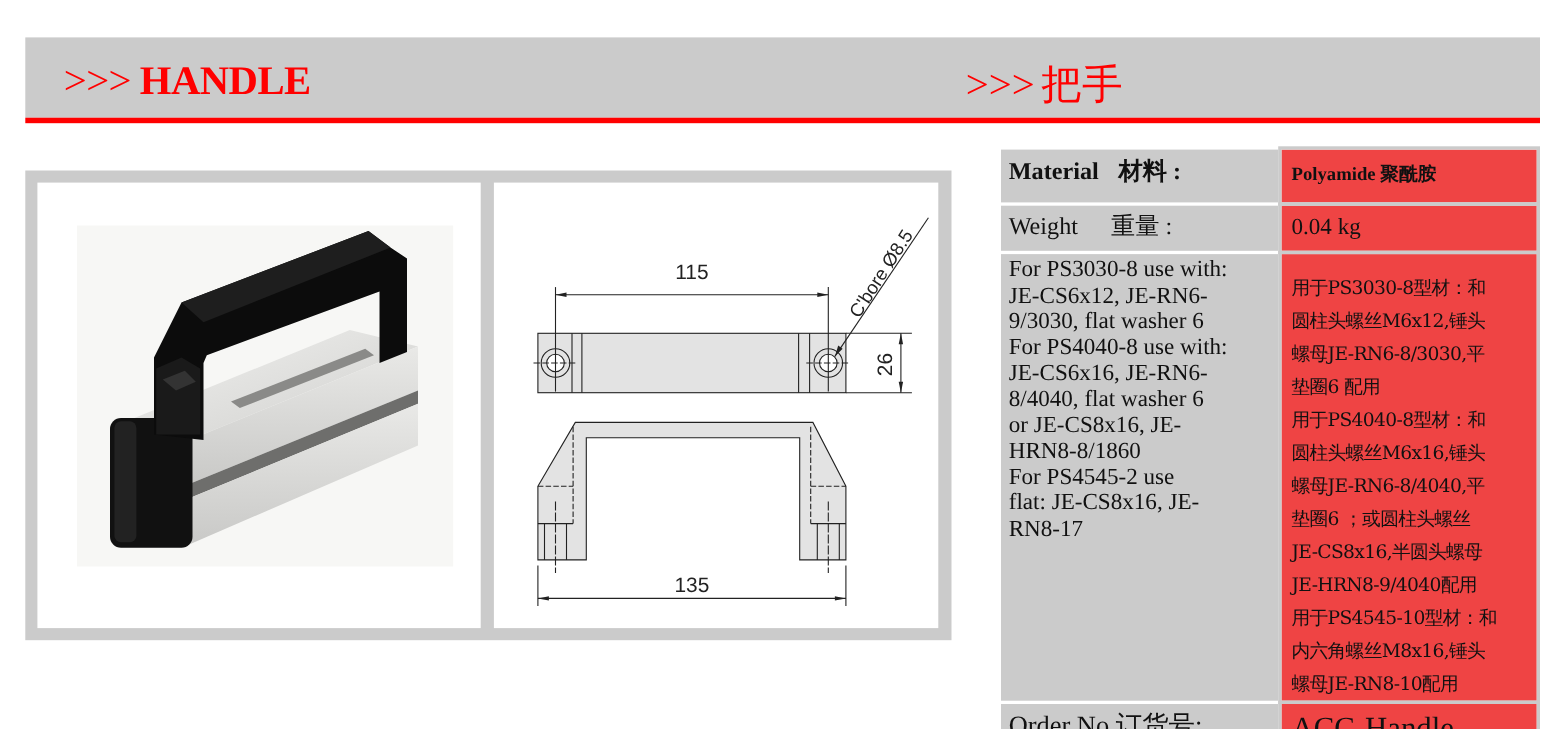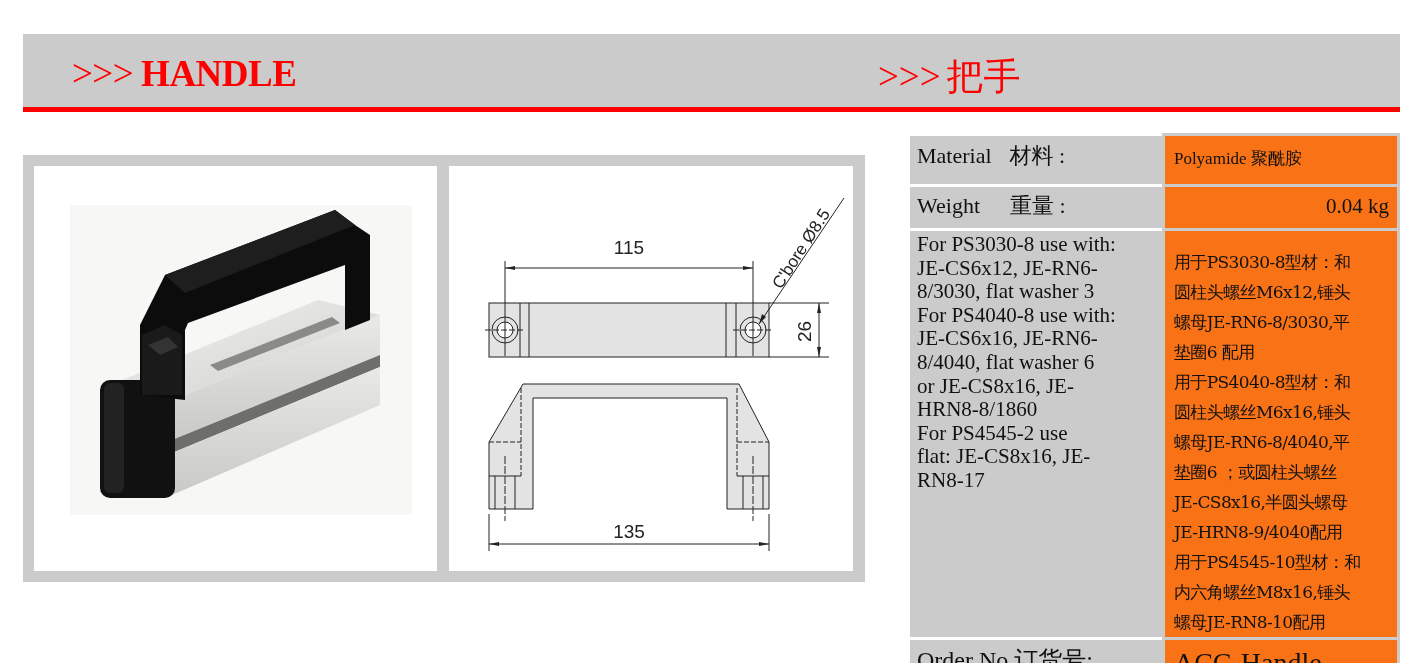--- a/index.html
+++ b/index.html
@@ -1,39 +1,39 @@
 <!DOCTYPE html>
 <html><head>
 <meta charset="utf-8">
 <style>
   html, body { margin:0; padding:0; background:#ffffff; }
   body { width:1417px; height:663px; position:relative; overflow:hidden; font-family:"Liberation Serif", "DejaVu Serif", serif; }
   .abs { position:absolute; }
   .header { left:23px; top:34px; width:1377px; height:73px; background:#cbcbcb; }
   .header-line { left:23px; top:107px; width:1377px; height:5px; background:#ff0000; }
-  .title-en { left:72px; top:52px; font-size:37px; font-weight:bold; color:#ff0000; letter-spacing:-0.5px; font-family:"Liberation Serif", serif; }
+  .title-en { left:58px; top:52px; font-size:37px; font-weight:bold; color:#ff0000; letter-spacing:-0.5px; font-family:"Liberation Serif", serif; }
   .title-en .arrows { font-weight:normal; margin-right:8px; }
   .title-cn { left:878px; top:52px; font-size:37px; color:#ff0000; font-family:"DejaVu Sans", sans-serif; }
   .title-cn .arrows { font-family:"Liberation Serif", serif; margin-right:6px; }
 
   .img-frame { left:23px; top:155px; width:842px; height:427px; background:#cbcbcb; }
   .panel { background:#ffffff; top:166px; height:405px; }
   .panel-photo { left:34px; width:403px; }
   .panel-draw { left:449px; width:404px; }
   .photo-bg { left:70px; top:205px; width:342px; height:310px; background:#f7f7f5; }
 
   .spec-table { left:907px; top:133px; width:493px; border-collapse:separate; border-spacing:3px; background:#ffffff; }
   .spec-table td { vertical-align:top; color:#111111; }
   .spec-table td.label { background:#cbcbcb; width:245px; padding:4px 6px 0 7px; font-size:22px; line-height:24px; }
-  .spec-table td.value { background:#f97316; outline:3px solid #cbcbcb; padding:4px 8px 0 9px; width:220px; }
-  .row-material td { height:37px; }
+  .spec-table td.value { background:#ef4444; outline:3px solid #cbcbcb; padding:4px 8px 0 9px; width:220px; }
+  .row-material td { height:37px;font-weight:bold; }
   .row-material td.label { padding-top:8px; }
   .row-material td.value { font-size:17px; padding-top:11px; }
   .row-weight td { height:34px; }
-  .row-weight td.value { font-size:21px; padding-top:7px;text-align:right; }
+  .row-weight td.value { font-size:21px; padding-top:7px; }
   .row-weight td.label { padding-top:7px; }
   .row-usage td { height:381px; }
   .row-usage td.label { font-size:21px; line-height:23.6px; padding-top:2px;margin-top:18px; }
   .row-usage td.value { font-size:17px; line-height:30px; padding-top:16px; font-family:"DejaVu Serif", serif; letter-spacing:-0.6px; }
   .row-usage .para { display:block; white-space:pre-line; }
   .row-order td { height:42px; }
   .row-order td.label { font-size:24px; padding-top:8px; }
   .row-order td.value { font-size:28px; padding-top:7px; }
   .sp { display:inline-block; width:18px; }
 </style>
@@ -156,21 +156,21 @@
   <tr class="row-weight">
     <td class="label">
       <span>Weight</span><span class="sp" style="width:30px"></span><span>重量 :</span>
     </td>
     <td class="value">0.04 kg</td>
   </tr>
   <tr class="row-usage">
     <td class="label">
       <span class="para">For PS3030-8 use with:</span>
       <span class="para">JE-CS6x12, JE-RN6-</span>
-      <span class="para">8/3030, flat washer 3</span>
+      <span class="para">9/3030, flat washer 6</span>
       <span class="para">For PS4040-8 use with:</span>
       <span class="para">JE-CS6x16, JE-RN6-</span>
       <span class="para">8/4040, flat washer 6</span>
       <span class="para">or JE-CS8x16, JE-</span>
       <span class="para">HRN8-8/1860</span>
       <span class="para">For PS4545-2 use</span>
       <span class="para">flat: JE-CS8x16, JE-</span>
       <span class="para">RN8-17</span>
     </td>
     <td class="value">

